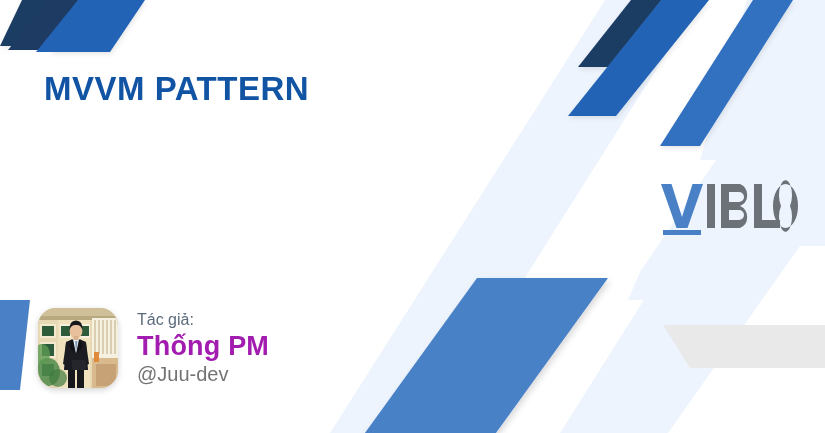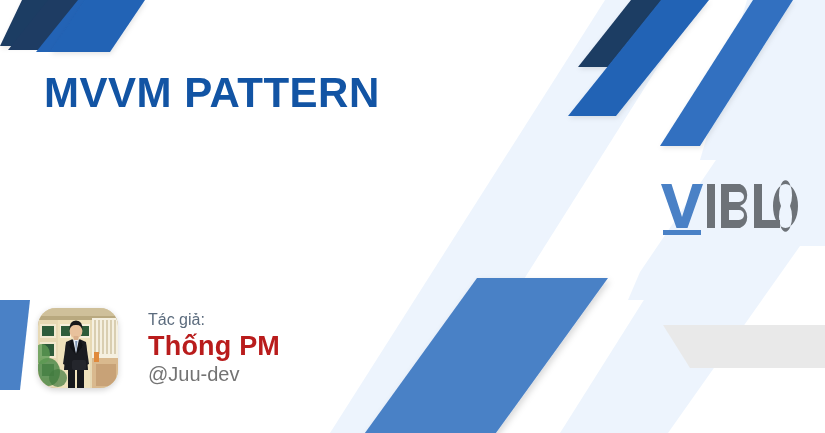--- a/index.html
+++ b/index.html
@@ -23,37 +23,37 @@
     top: 0;
     width: 825px;
     height: 433px;
   }
 
   
   #title {
     position: absolute;
     left: 44px;
     top: 72px;
-    font-size: 42px;
+    font-size: 33px;
     font-weight: 700;
     letter-spacing: 0.5px;
     color: #1254a4;
     line-height: 1;
     white-space: nowrap;
     font-family: "Liberation Sans", sans-serif;
   }
 
   
   #author-block {
     position: absolute;
     left: 38px;
     top: 308px;
     display: flex;
     align-items: center;
-    gap: 30px;
+    gap: 19px;
   }
   #avatar {
     position: relative;
     width: 80px;
     height: 80px;
     border-radius: 18px;
     overflow: hidden;
     box-shadow: 0 2px 6px rgba(0,0,0,0.18);
     flex: 0 0 auto;
     background: #c8b48a;
@@ -67,21 +67,21 @@
   }
   #author-label {
     font-size: 16px;
     color: #5b6b7d;
     line-height: 1.35;
     font-family: "Liberation Sans", sans-serif;
   }
   #author-name {
     font-size: 27px;
     font-weight: 700;
-    color: #b91c1c;
+    color: #a21caf;
     line-height: 1.2;
     letter-spacing: 0.2px;
     font-family: "Liberation Sans", sans-serif;
   }
   #author-handle {
     font-size: 20px;
     font-weight: 400;
     color: #737373;
     line-height: 1.25;
     font-family: "Liberation Sans", sans-serif;

